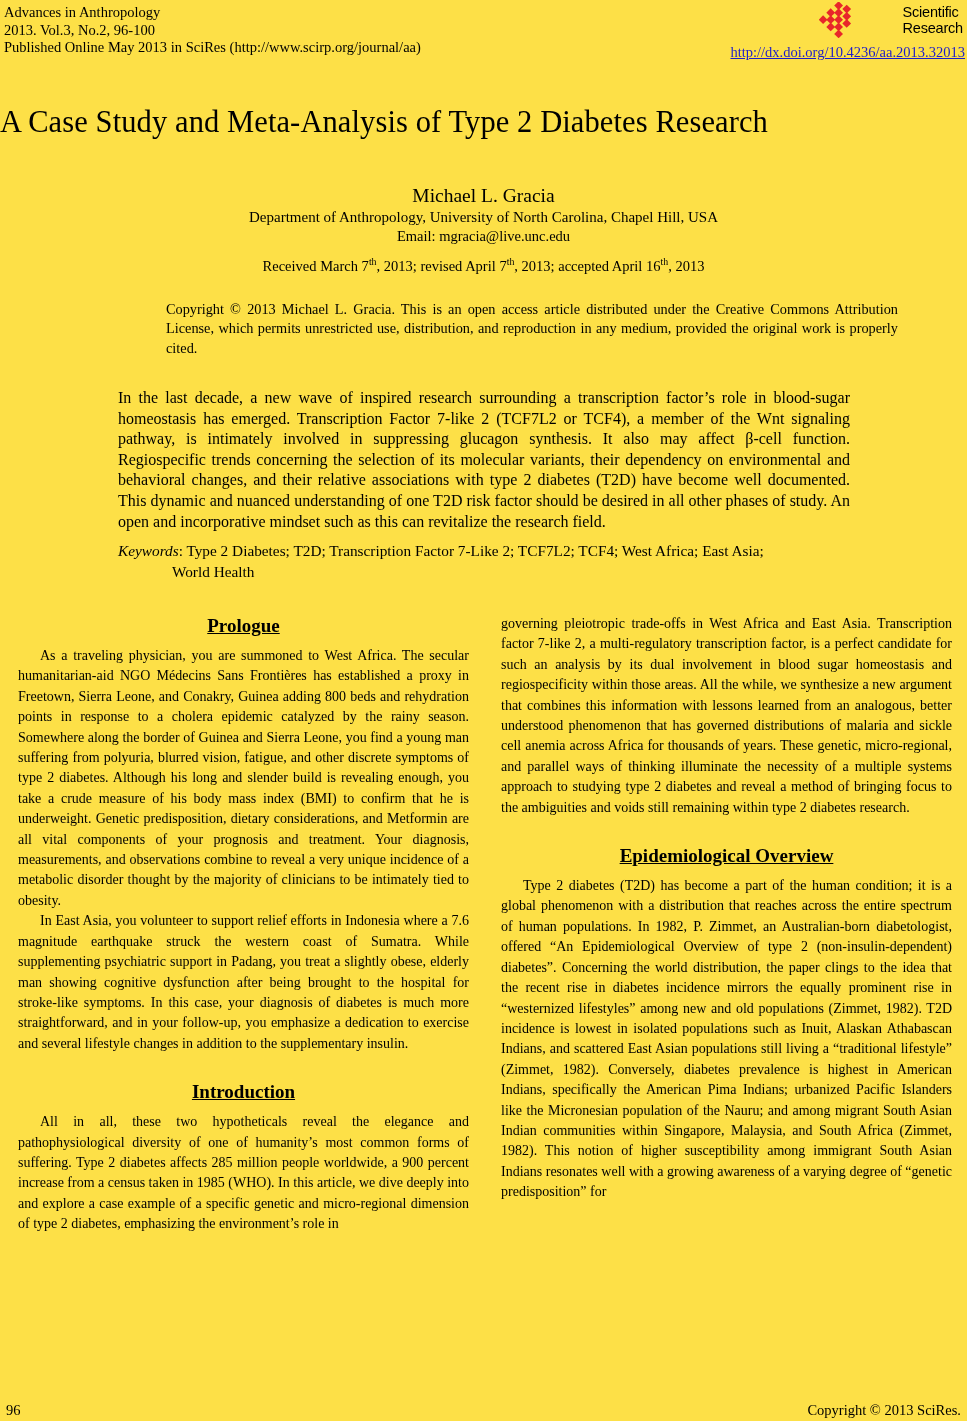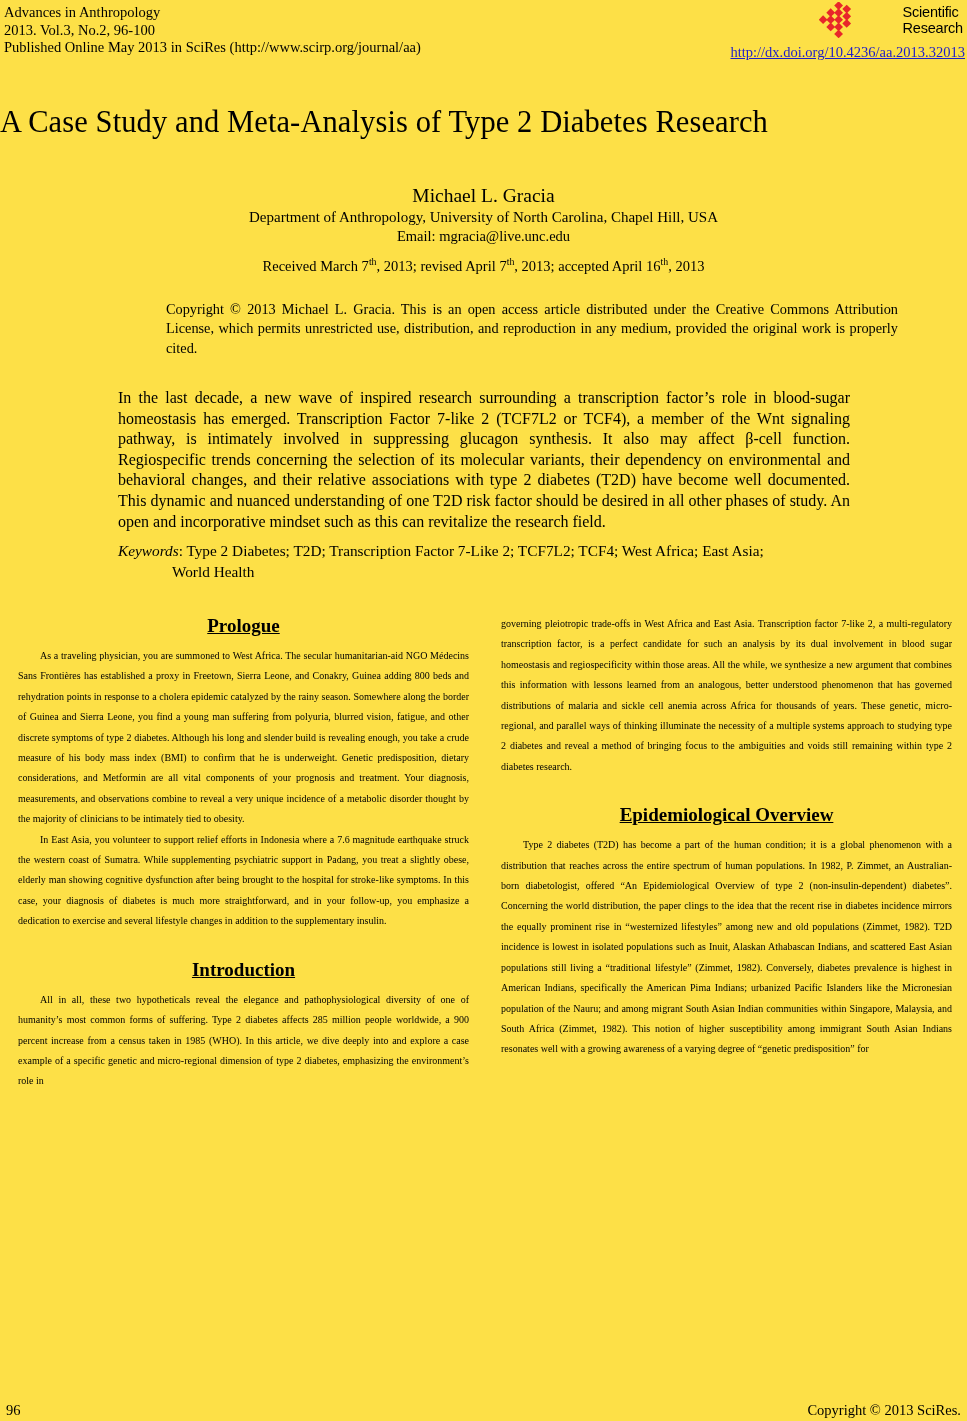--- a/index.html
+++ b/index.html
@@ -157,21 +157,21 @@
     text-align: center;
     font-weight: bold;
     font-size: 19px;
     line-height: 24px;
     margin: 0 0 8px 0;
     text-decoration: underline;
   }
   .sec-head.spaced { margin-top: 26px; }
   .body-p {
     margin: 0;
-    font-size: 10px;
+    font-size: 14px;
     line-height: 20.4px;
     text-align: justify;
     text-justify: inter-word;
     text-indent: 22px;
     hyphens: manual;
   }
   .body-p.cont { text-indent: 0; }
 
   
   .footer {

